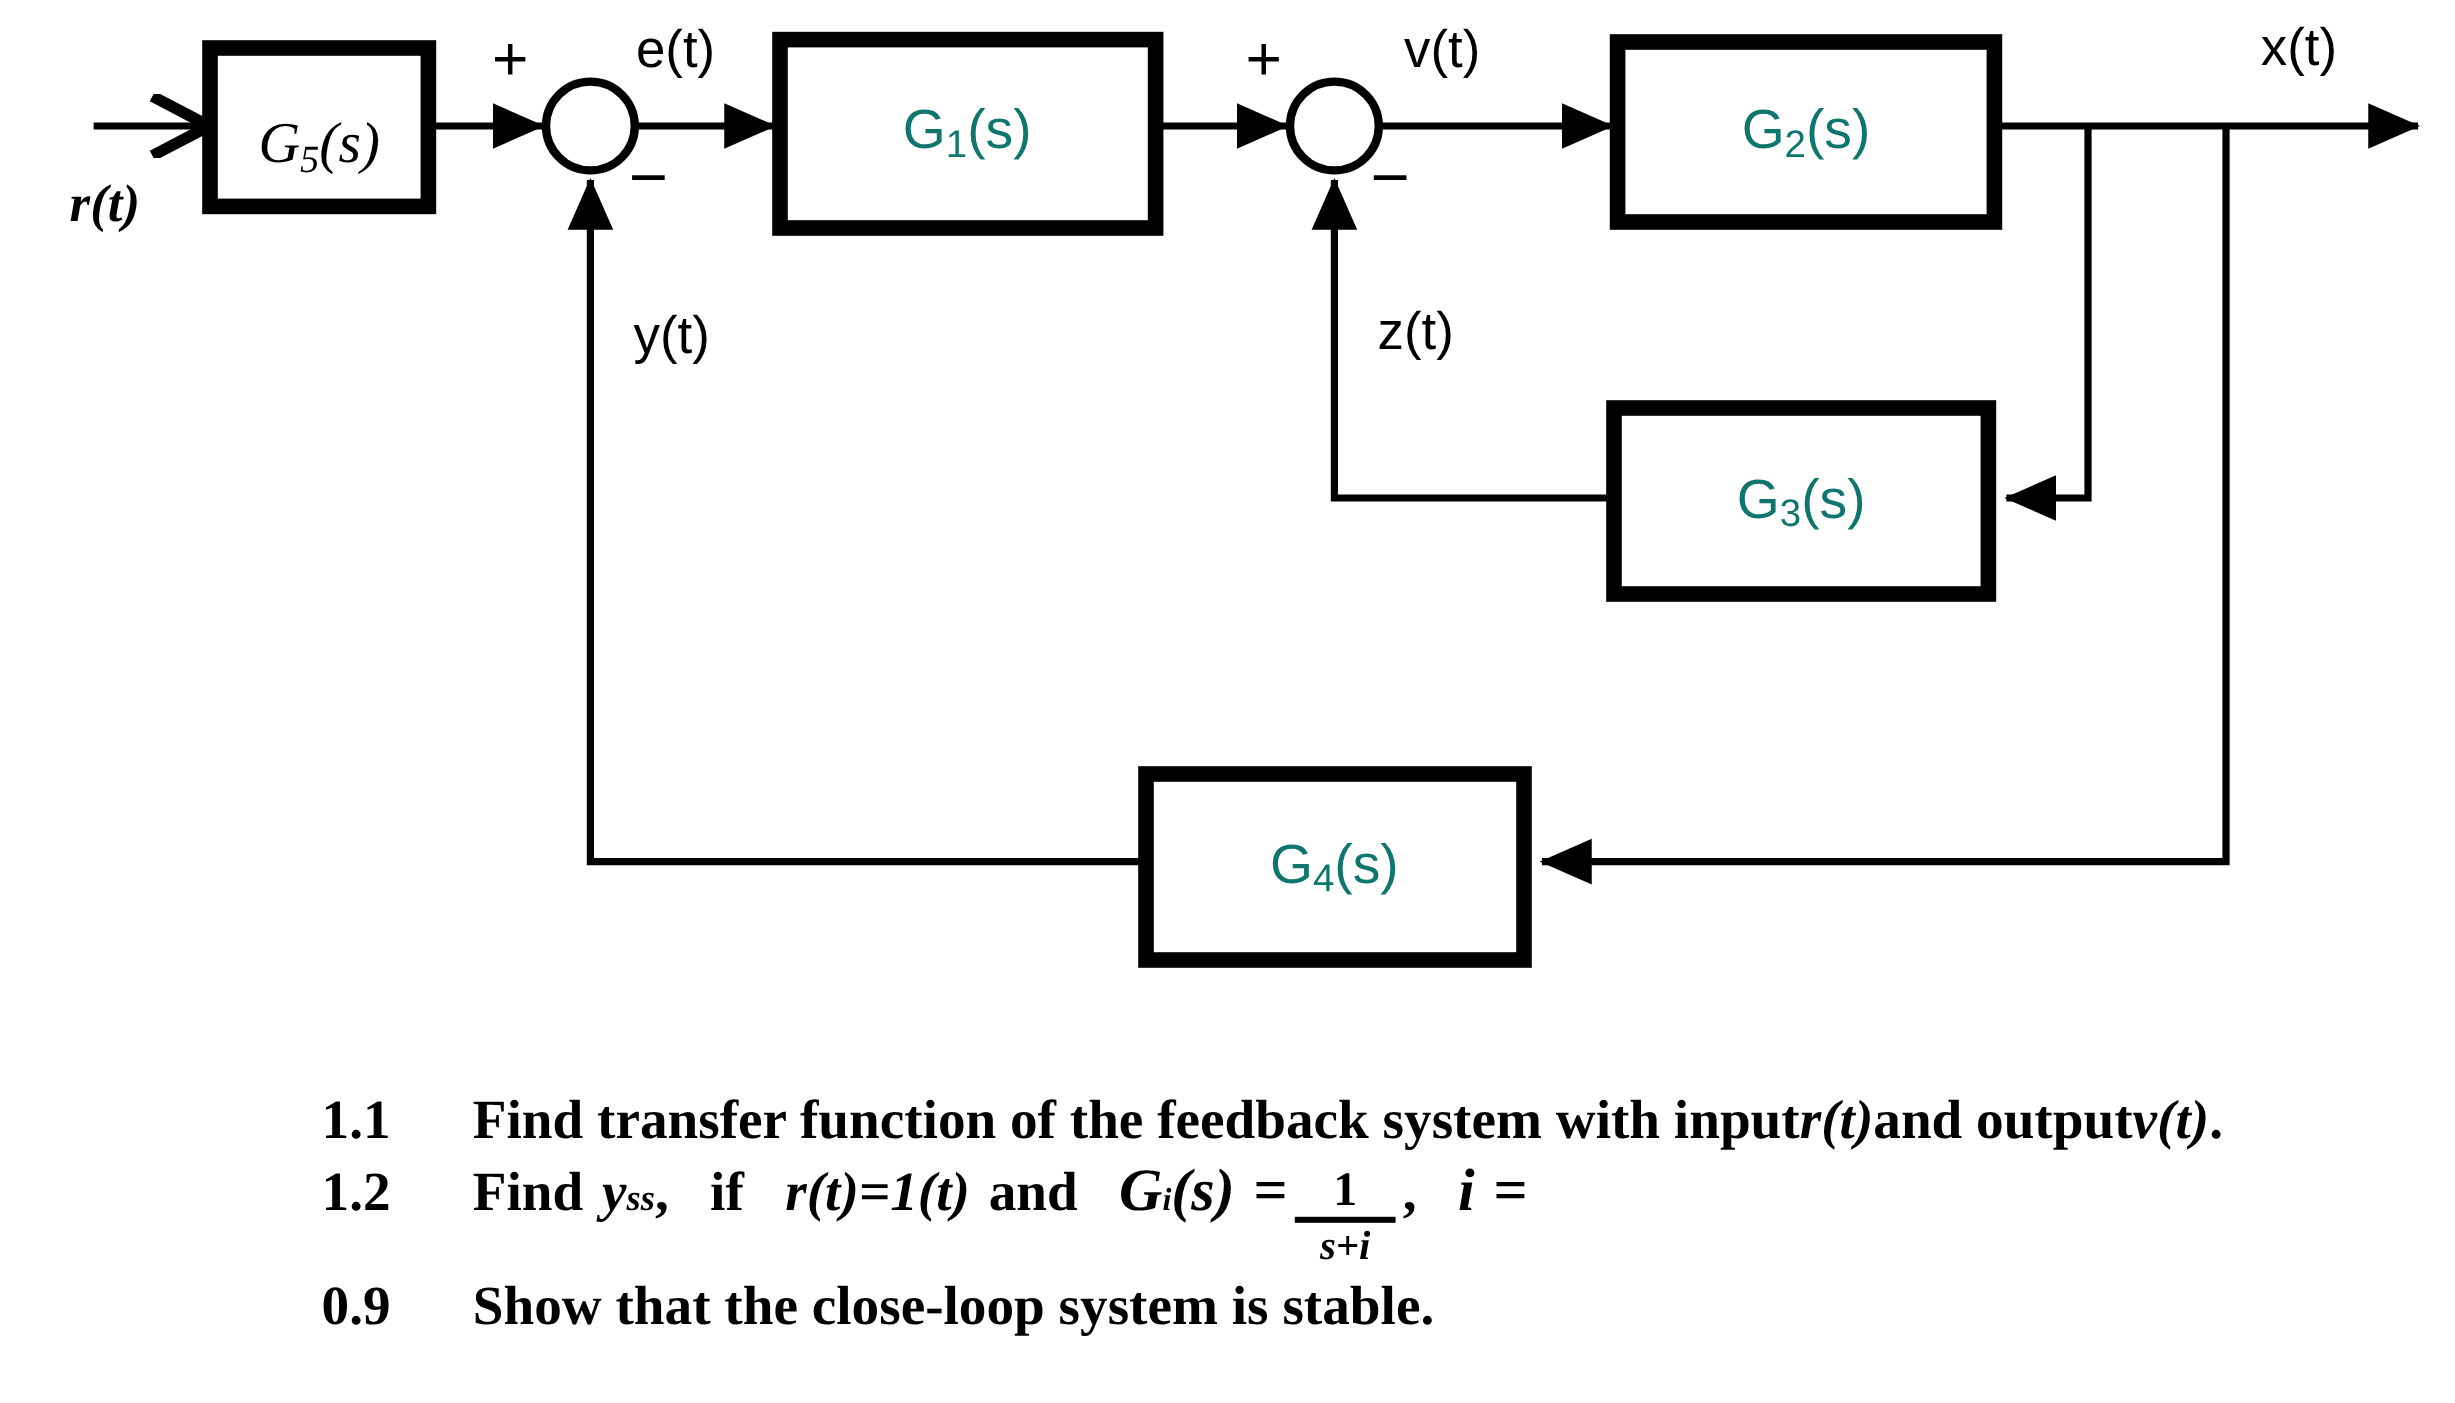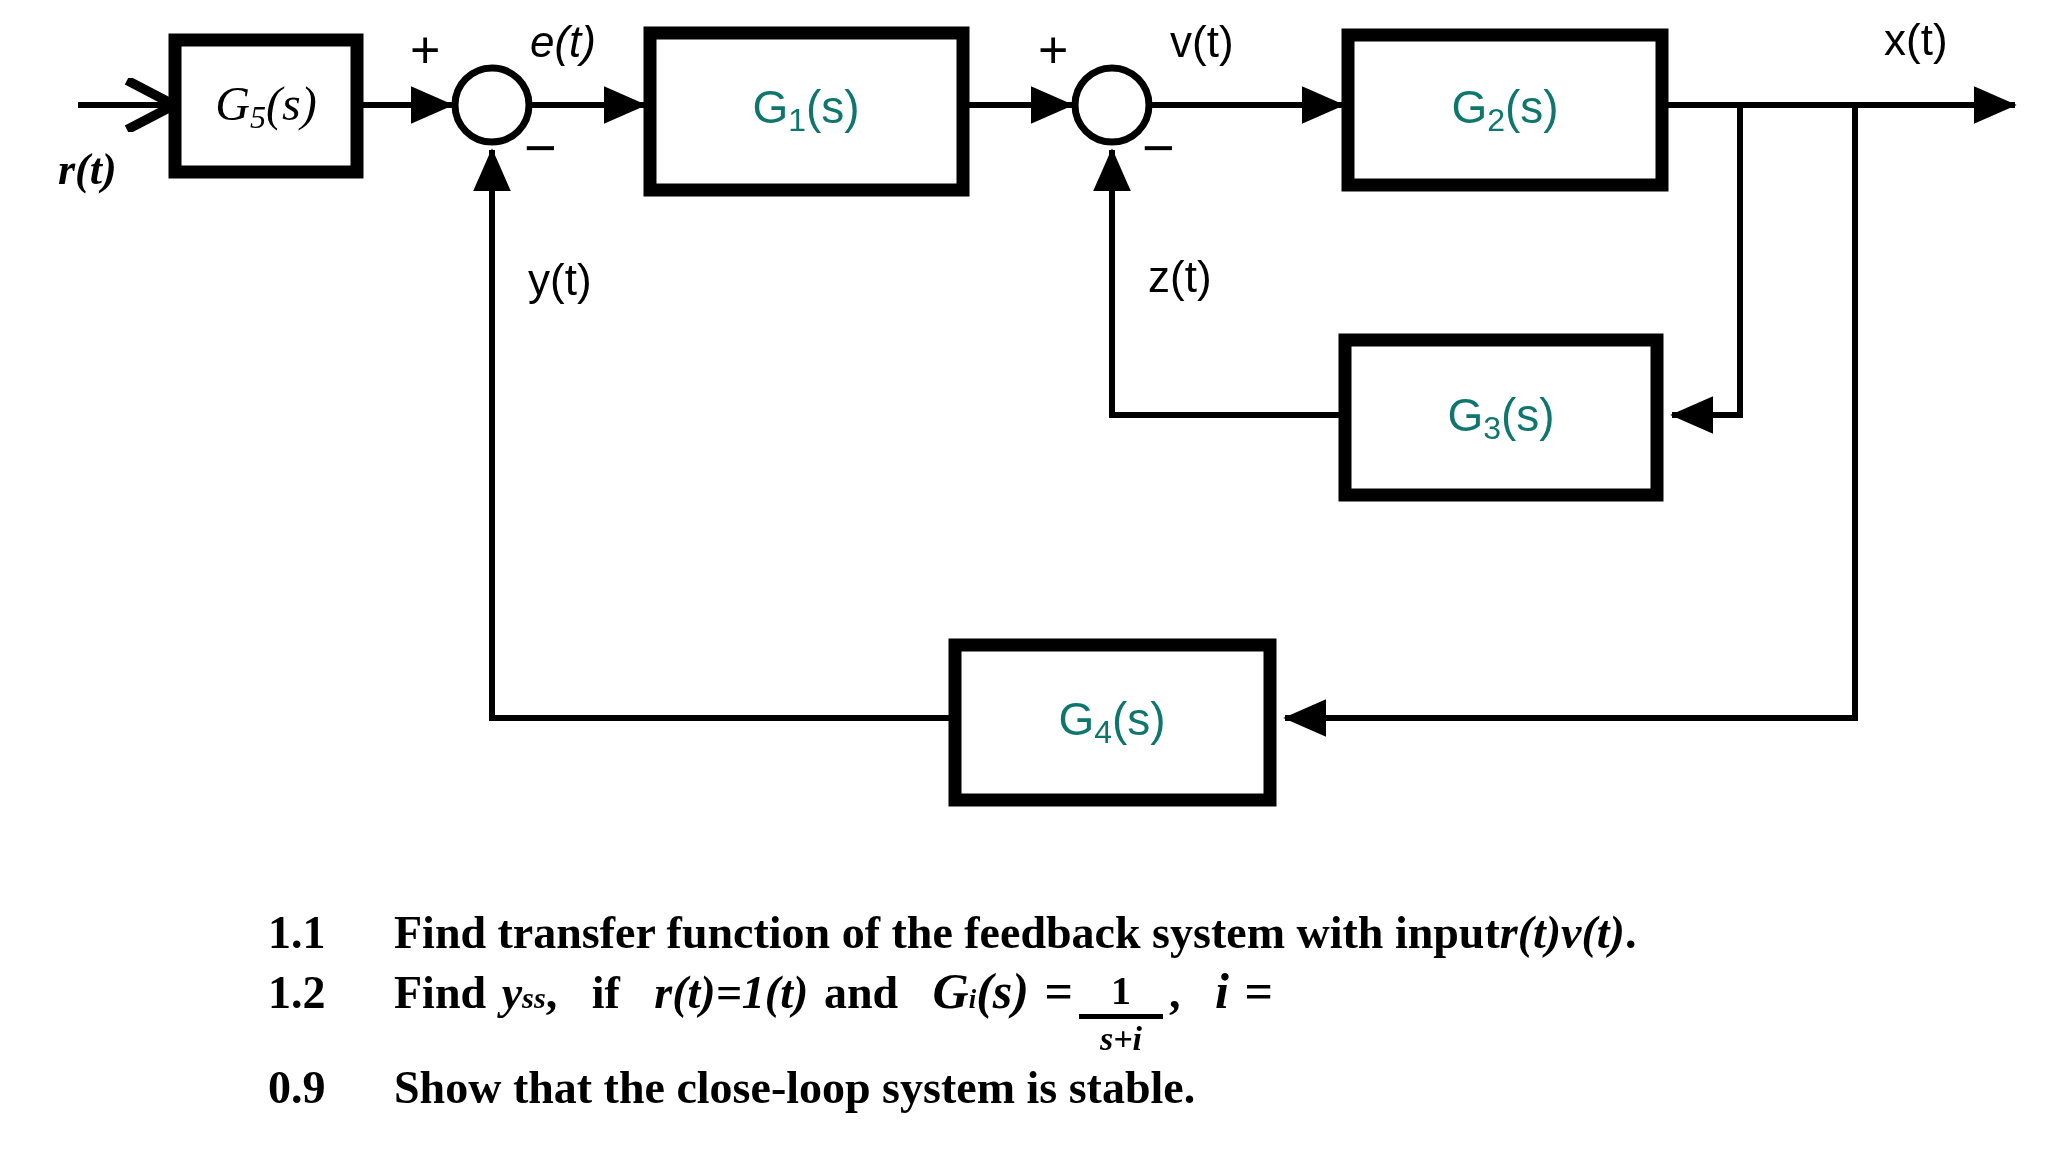--- a/index.html
+++ b/index.html
@@ -176,21 +176,21 @@
 
     <g>
       <rect x="955" y="645" width="315" height="155" fill="#ffffff" stroke="#000" stroke-width="13"></rect>
     </g>
 
     <g>
       <path d="M955,718 L492,718 L492,150" fill="none" stroke="#000" stroke-width="6" marker-end="url(#arrU)"></path>
     </g>
   </svg>
 
-  <div class="blocklabel-serif" style="left:266px;top:106px;font-family:Liberation Serif, serif;">
+  <div class="blocklabel-serif" style="left:266px;top:122px;font-family:Liberation Serif, serif;">
     <span>G</span><span class="sub">5</span><span>(s)</span>
   </div>
 
   <div class="blocklabel" style="left:806px;top:110px;">
     <span>G</span><span class="sub">1</span><span>(s)</span>
   </div>
 
   <div class="blocklabel" style="left:1505px;top:110px;">
     <span>G</span><span class="sub">2</span><span>(s)</span>
   </div>
@@ -198,21 +198,21 @@
   <div class="blocklabel" style="left:1501px;top:418px;">
     <span>G</span><span class="sub">3</span><span>(s)</span>
   </div>
 
   <div class="blocklabel" style="left:1112px;top:722px;">
     <span>G</span><span class="sub">4</span><span>(s)</span>
   </div>
 
   <div class="rlabel" style="left:58px;top:148px;">r(t)</div>
 
-  <div class="siglabel" style="left:530px;top:20px;font-style:italic;">e(t)</div>
+  <div class="siglabel" style="left:530px;top:20px;">e(t)</div>
 
   <div class="siglabel" style="left:1170px;top:20px;">v(t)</div>
 
   <div class="siglabel" style="left:1884px;top:18px;">x(t)</div>
 
   <div class="siglabel" style="left:1148px;top:255px;">z(t)</div>
 
   <div class="siglabel" style="left:528px;top:258px;">y(t)</div>
 
   <div class="signmark" style="left:410px;top:24px;">+</div>
@@ -221,20 +221,21 @@
   <div class="signmark" style="left:1038px;top:24px;">+</div>
   <div class="minusmark" style="left:1142px;top:120px;">−</div>
 
   <div id="questions">
 
     <div class="qrow">
       <span class="qnum">1.1</span>
       <span class="qtext">
         <span>Find transfer function of the feedback system with input </span>
           <span class="it">r(t)</span>
+          <span> and output </span>
           <span class="it">v(t)</span>
           <span>.</span>
       </span>
     </div>
 
     <div class="qrow">
       <span class="qnum">1.2</span>
       <span class="qtext">
         <span>Find</span>
           <span class="sp"></span>

